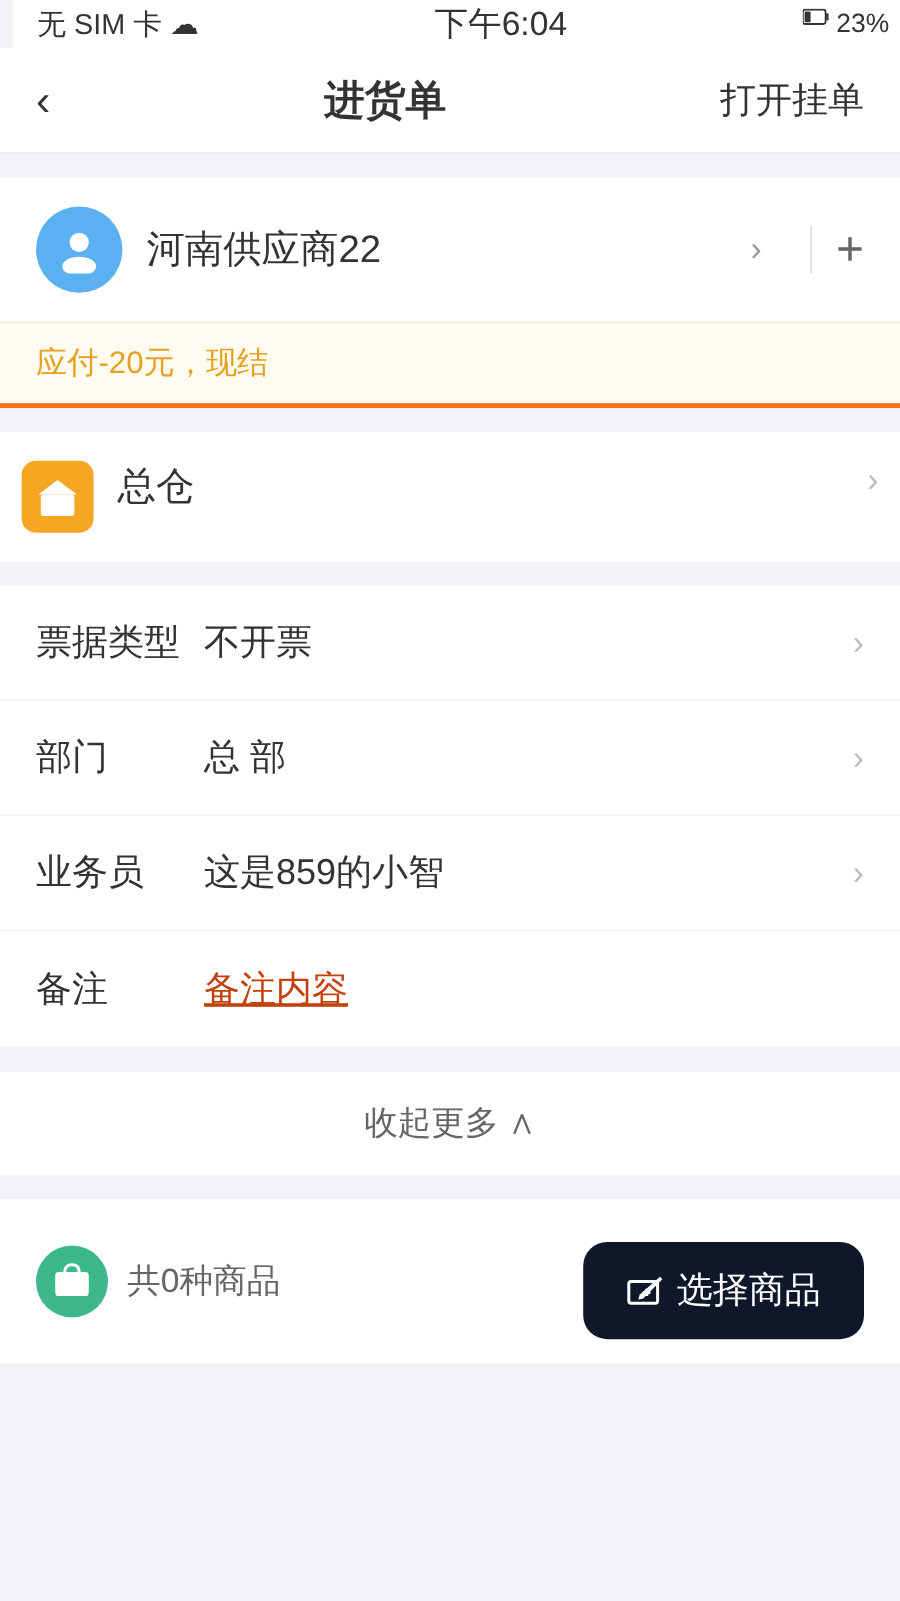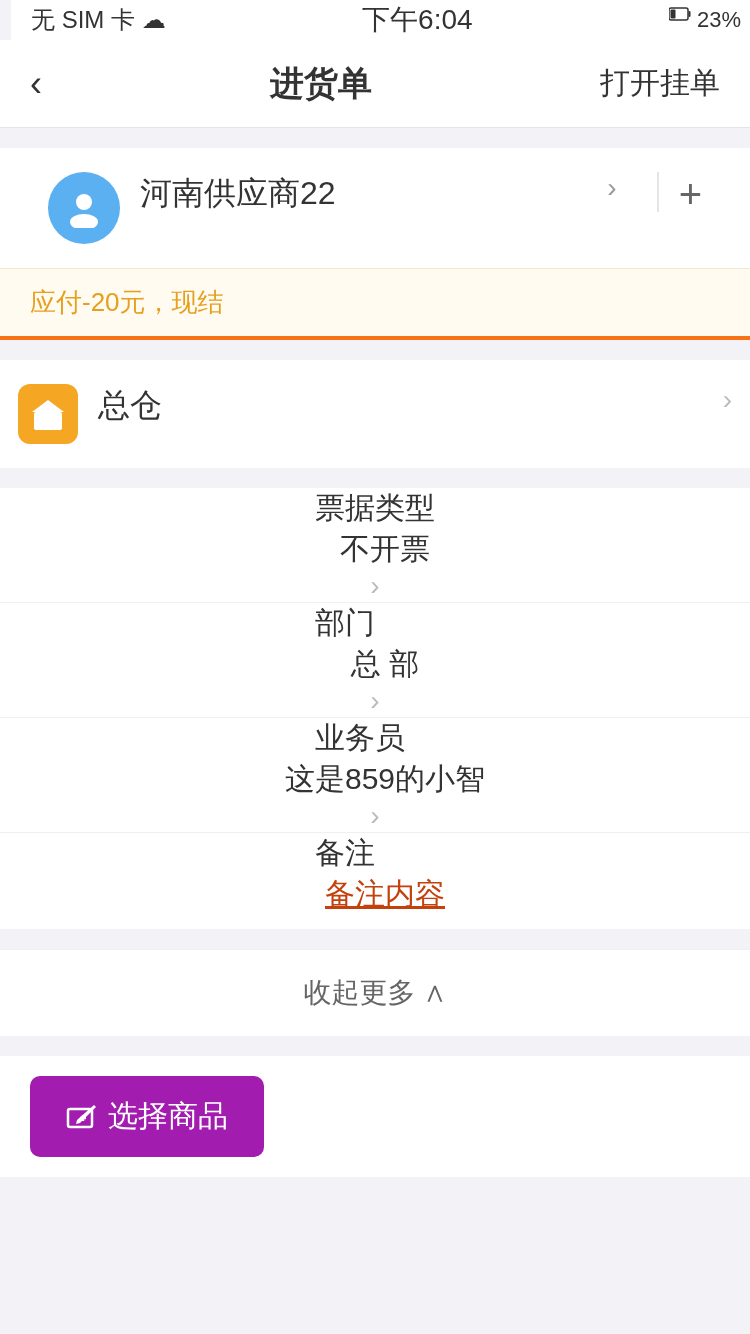--- a/index.html
+++ b/index.html
@@ -70,22 +70,22 @@
     }
 
     
     .card {
       background: #fff;
     }
 
     
     .supplier-row {
       display: flex;
-      align-items: flex-start;
-      padding: 24px 48px;
+      align-items: center;
+      padding: 24px 30px;
       background: #fff;
     }
     .supplier-avatar {
       width: 72px;
       height: 72px;
       border-radius: 50%;
       background: #5ab0f0;
       display: flex;
       align-items: center;
       justify-content: center;
@@ -161,21 +161,20 @@
     .form-section {
       background: #fff;
       margin-top: 20px;
     }
     .form-row {
       display: flex;
       align-items: center;
       padding: 0 30px;
       min-height: 96px;
       border-bottom: 1px solid #f0f0f0;
-      flex-direction: column;
     }
     .form-row:last-child {
       border-bottom: none;
     }
     .form-label {
       font-size: 30px;
       color: #333;
       width: 120px;
       flex-shrink: 0;
     }
@@ -224,30 +223,31 @@
       align-items: center;
       justify-content: center;
       margin-right: 16px;
       flex-shrink: 0;
     }
     .product-count-label {
       font-size: 28px;
       color: #666;
     }
     .select-product-btn {
-      background: #a21caf;
+      background: #0f172a;
       color: #fff;
       border: none;
-      border-radius: 10px;
+      border-radius: 20px;
       padding: 20px 36px;
       font-size: 30px;
       display: flex;
       align-items: center;
       gap: 10px;
       cursor: pointer;
+      margin-top: 16px;
     }
 
     
     svg { display: block; }
   </style>
 </head>
 <body>
 
 <div class="status-bar">
   <div class="status-left">
@@ -329,20 +329,29 @@
       <span class="form-label">备注</span>
       <span class="form-value placeholder">备注内容</span>
     </div>
   </div>
 
   <div class="collapse-row">
     <span class="collapse-text">收起更多 ∧</span>
   </div>
 
   <div class="bottom-bar">
+    <div style="display:flex;align-items:center;">
+      <div class="product-count-icon">
+        <svg width="36" height="36" viewBox="0 0 36 36" fill="#fff">
+          <rect x="4" y="10" width="28" height="20" rx="3"></rect>
+          <path d="M12 10 Q12 4 18 4 Q24 4 24 10" fill="none" stroke="#fff" stroke-width="2.5"></path>
+        </svg>
+      </div>
+      <span class="product-count-label">共0种商品</span>
+    </div>
     <button class="select-product-btn">
       <svg width="32" height="32" viewBox="0 0 32 32" fill="none" stroke="#fff" stroke-width="2.5">
         <rect x="2" y="8" width="24" height="18" rx="2"></rect>
         <line x1="14" y1="17" x2="20" y2="17"></line>
         <line x1="17" y1="14" x2="17" y2="20"></line>
         <path d="M28 4 l2 2 -16 16 -4 1 1 -4 z" fill="#fff" stroke="none"></path>
       </svg>
       <span>选择商品</span>
     </button>
   </div>

